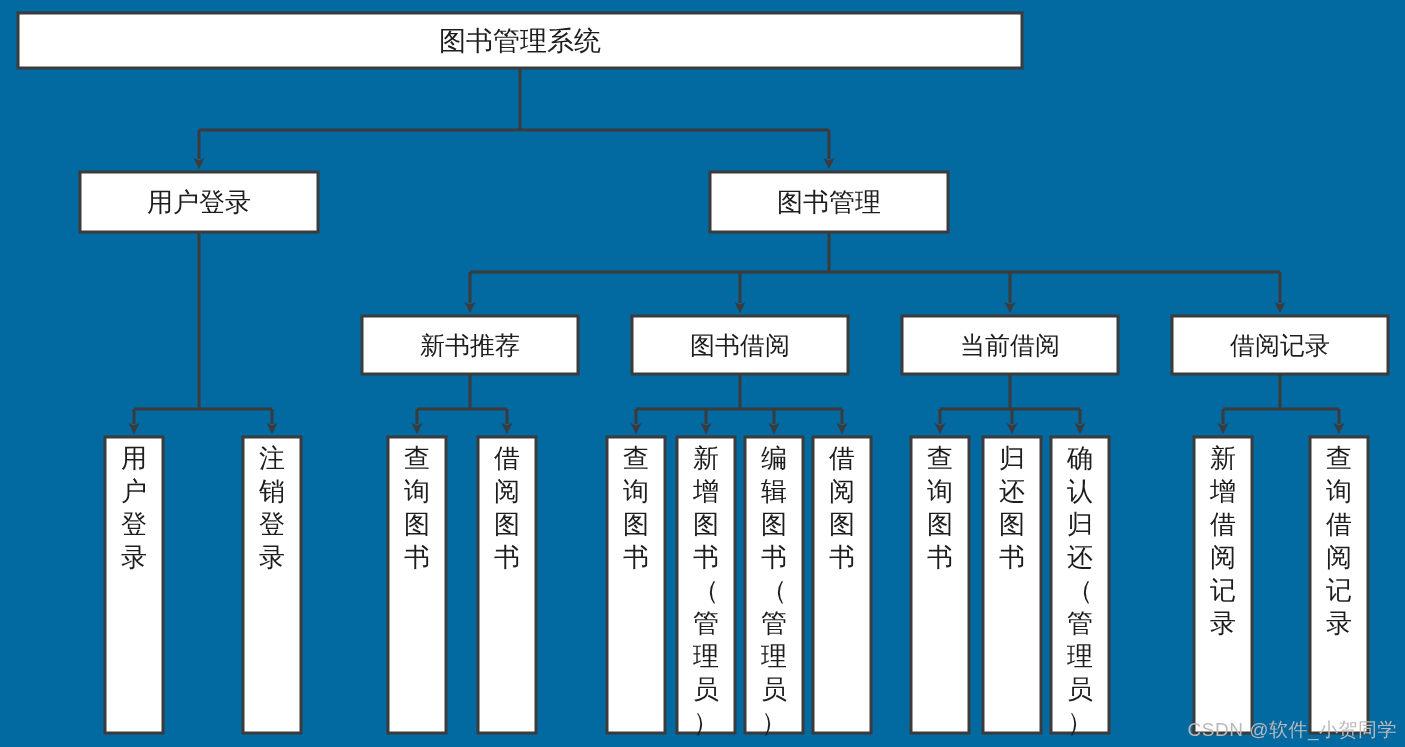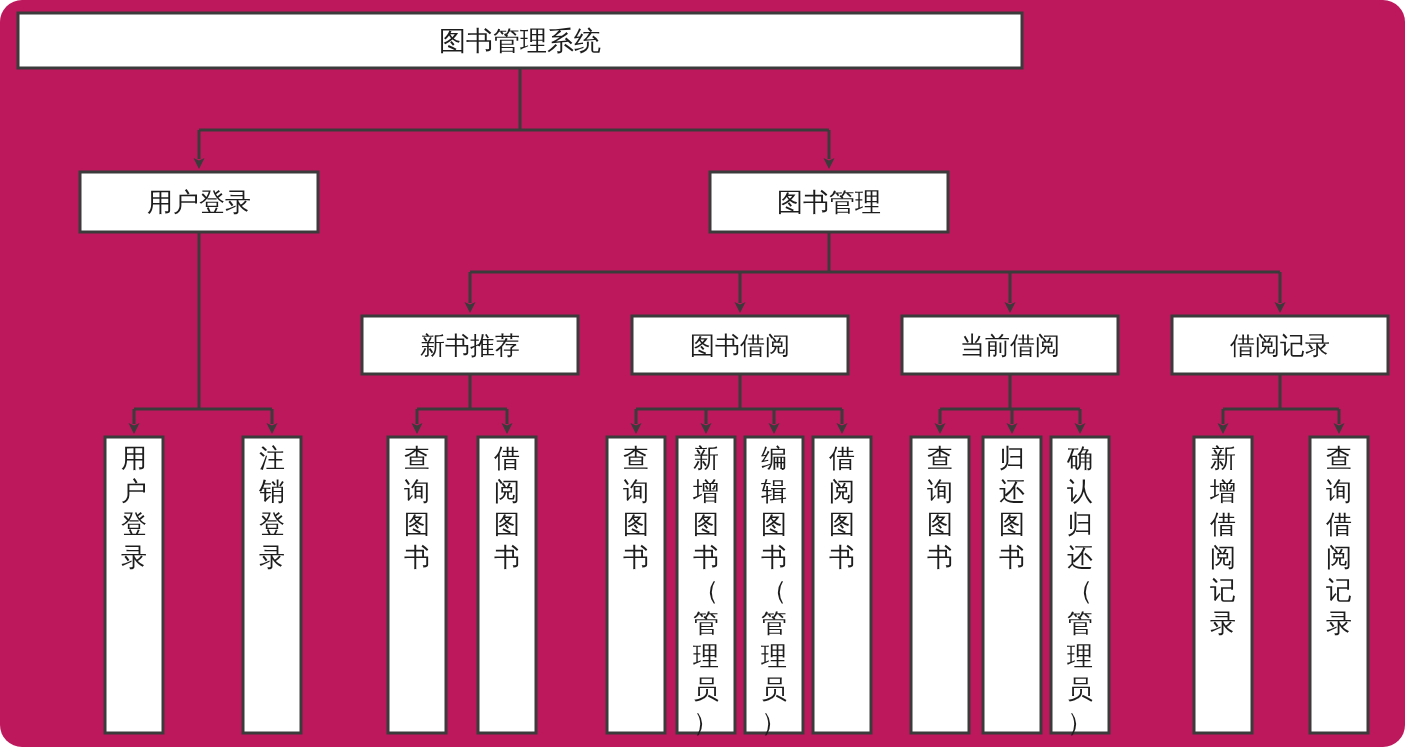--- a/index.html
+++ b/index.html
@@ -1,17 +1,17 @@
 <!DOCTYPE html>
 <html><head>
 <meta charset="utf-8">
 <style>
   html,body{margin:0;padding:0;background:#ffffff;}
   body{font-family:"Liberation Sans","DejaVu Sans",sans-serif;}
-  #stage{position:relative;width:1405px;height:747px;background:#be185d;overflow:hidden;border-radius:22px;}
+  #stage{position:relative;width:1405px;height:747px;background:#0369a1;overflow:hidden;}
   svg.diagram{position:absolute;left:0;top:0;width:1405px;height:747px;display:block;}
   .node-rect{fill:#ffffff;stroke:#3b3b3b;stroke-width:3;}
   .edge{stroke:#3b3b3b;stroke-width:3;fill:none;}
   .arrow-head{fill:#3b3b3b;}
   .node-label{fill:#1d1d1d;font-family:"Liberation Sans","DejaVu Sans",sans-serif;font-size:26px;}
   .node-label.lvl1{font-size:27px;}
   .node-label.lvl2{font-size:26px;}
   .node-label.lvl3{font-size:25px;}
   .leaf-label{font-family:"Liberation Sans","DejaVu Sans",sans-serif;font-size:26px;fill:#1d1d1d;}
   .watermark{position:absolute;right:8px;bottom:4px;font-family:"Liberation Sans","DejaVu Sans",sans-serif;
@@ -138,13 +138,14 @@
         <g>
           <rect x="1194" y="437" width="58" height="296" class="node-rect"></rect>
           <text x="1223" y="467" text-anchor="middle" class="leaf-label"><tspan x="1223" dy="0">新</tspan><tspan x="1223" dy="33">增</tspan><tspan x="1223" dy="33">借</tspan><tspan x="1223" dy="33">阅</tspan><tspan x="1223" dy="33">记</tspan><tspan x="1223" dy="33">录</tspan></text>
         </g>
         <g>
           <rect x="1310" y="437" width="58" height="296" class="node-rect"></rect>
           <text x="1339" y="467" text-anchor="middle" class="leaf-label"><tspan x="1339" dy="0">查</tspan><tspan x="1339" dy="33">询</tspan><tspan x="1339" dy="33">借</tspan><tspan x="1339" dy="33">阅</tspan><tspan x="1339" dy="33">记</tspan><tspan x="1339" dy="33">录</tspan></text>
         </g>
       </g>
   </svg>
+  <div class="watermark">CSDN @软件_小贺同学</div>
 </div>
 
 </body></html>

